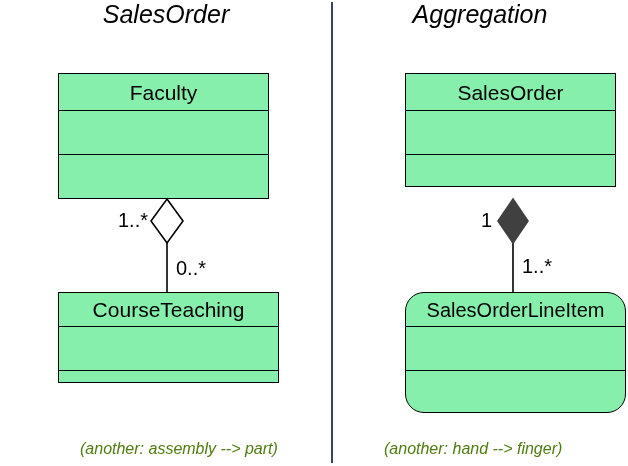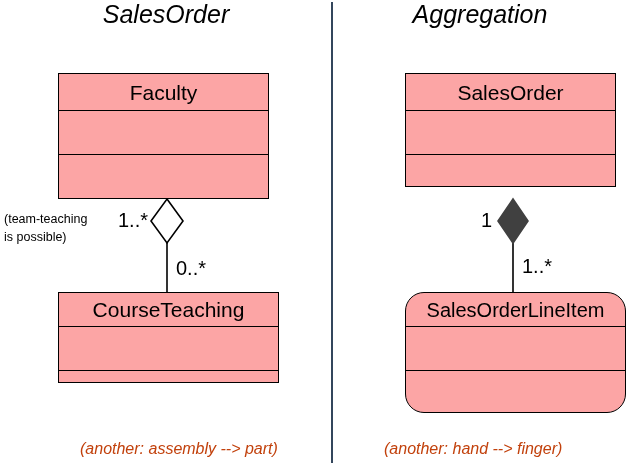--- a/index.html
+++ b/index.html
@@ -47,21 +47,21 @@
     width: 2px;
     height: 461px;
     background: #33465c;
   }
 
   
   .uml-class {
     position: absolute;
     box-sizing: border-box;
     border: 1.6px solid #000000;
-    background: #fca5a5;
+    background: #86efac;
   }
   .uml-compartment {
     box-sizing: border-box;
     width: 100%;
   }
   .uml-name {
     display: flex;
     align-items: center;
     justify-content: center;
     font-size: 21px;
@@ -127,21 +127,21 @@
     line-height: 1.45;
     color: #000;
   }
   .side-note div { white-space: nowrap; }
 
   
   .caption {
     position: absolute;
     font-size: 16px;
     font-style: italic;
-    color: #c2410c;
+    color: #4d7c0f;
     white-space: nowrap;
     line-height: 1;
   }
   #caption-aggregation { left: 80px;  top: 441px; }
   #caption-composition { left: 384px; top: 441px; }
 </style>
 </head>
 <body>
 
 <div class="canvas">
@@ -161,24 +161,20 @@
   <div class="uml-class" id="class-courseteaching">
     <div class="uml-compartment uml-name">CourseTeaching</div>
     <div class="uml-compartment uml-attrs"></div>
     <div class="uml-compartment uml-ops"></div>
   </div>
 
   <div class="multiplicity" id="mult-faculty-end">1..*</div>
 
   <div class="multiplicity" id="mult-courseteaching-end">0..*</div>
 
-  <div class="side-note">
-    <div>(team-teaching</div>
-    <div>is possible)</div>
-  </div>
 
   <div class="uml-class" id="class-salesorder">
     <div class="uml-compartment uml-name">SalesOrder</div>
     <div class="uml-compartment uml-attrs"></div>
     <div class="uml-compartment uml-ops"></div>
   </div>
 
   <div class="uml-class" id="class-salesorderlineitem">
     <div class="uml-compartment uml-name">SalesOrderLineItem</div>
     <div class="uml-compartment uml-attrs"></div>

